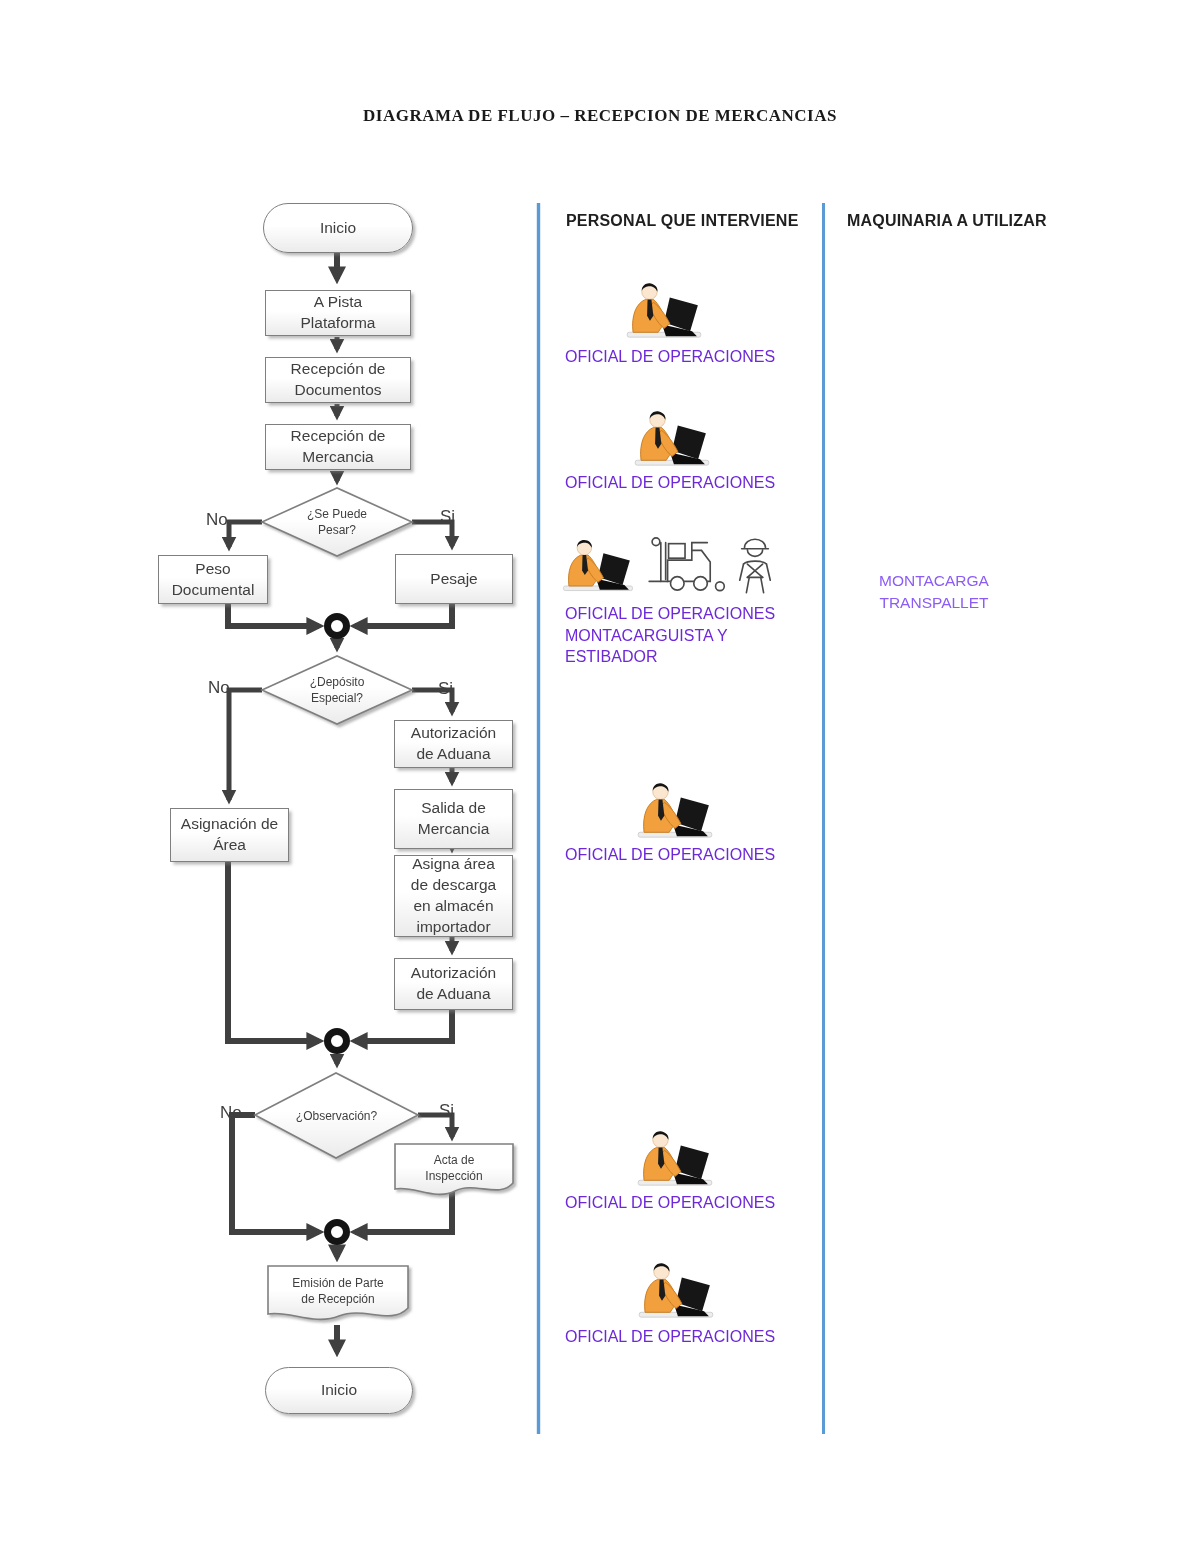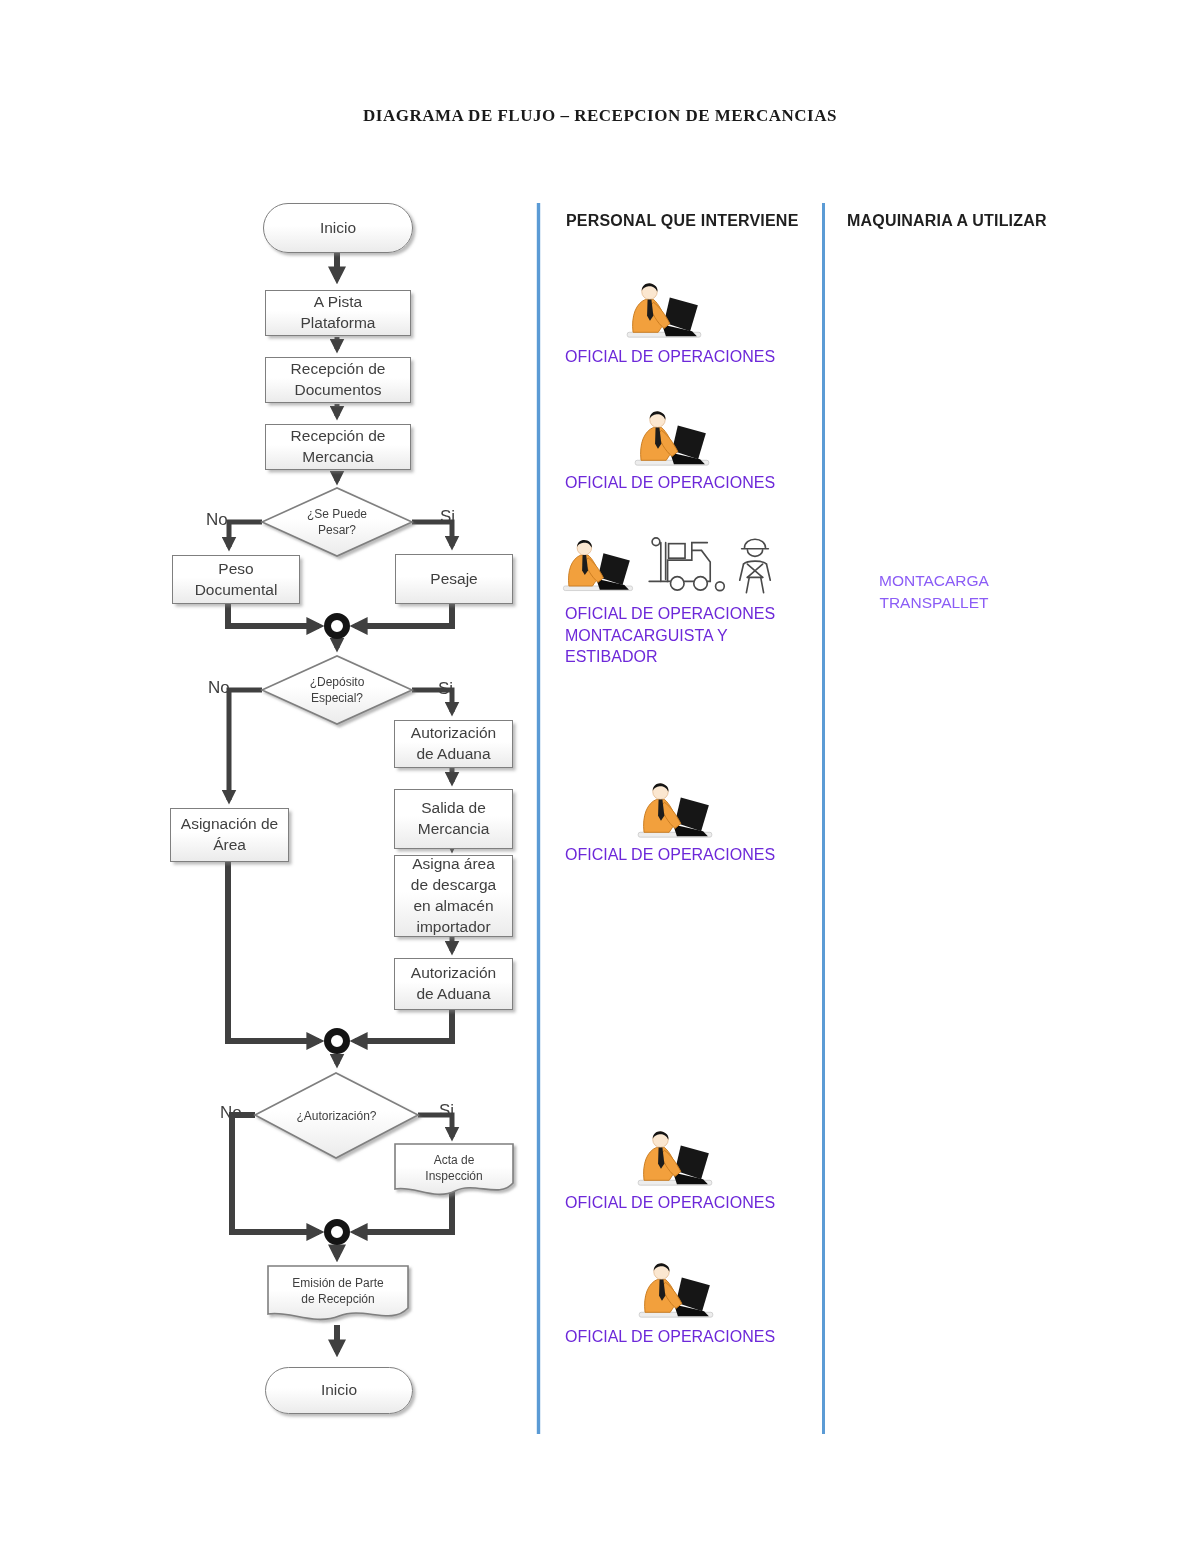--- a/index.html
+++ b/index.html
@@ -147,21 +147,21 @@
   <div class="node" style="left:265px;top:357px;width:146px;height:46px;">Recepción de
 Documentos</div>
   <div class="node" style="left:265px;top:424px;width:146px;height:46px;">Recepción de
 Mercancia</div>
 
   <div class="freetext" style="left:262px;top:499px;width:150px;height:46px;">¿Se Puede
 Pesar?</div>
   <div class="branch" style="left:206px;top:510px;">No</div>
   <div class="branch" style="left:440px;top:507px;">Si</div>
 
-  <div class="node" style="left:172px;top:555px;width:128px;height:49px;">Peso
+  <div class="node" style="left:158px;top:555px;width:110px;height:49px;">Peso
 Documental</div>
   <div class="node" style="left:395px;top:554px;width:118px;height:50px;">Pesaje</div>
 
   <div class="freetext" style="left:262px;top:667px;width:150px;height:46px;">¿Depósito
 Especial?</div>
   <div class="branch" style="left:208px;top:678px;">No</div>
   <div class="branch" style="left:438px;top:679px;">Si</div>
 
   <div class="node" style="left:394px;top:720px;width:119px;height:48px;">Autorización
 de Aduana</div>
@@ -169,21 +169,21 @@
 Mercancia</div>
   <div class="node" style="left:170px;top:808px;width:119px;height:54px;">Asignación de
 Área</div>
   <div class="node" style="left:394px;top:855px;width:119px;height:82px;">Asigna área
 de descarga
 en almacén
 importador</div>
   <div class="node" style="left:394px;top:958px;width:119px;height:52px;">Autorización
 de Aduana</div>
 
-  <div class="freetext" style="left:255px;top:1104px;width:163px;height:24px;">¿Autorización?</div>
+  <div class="freetext" style="left:255px;top:1104px;width:163px;height:24px;">¿Observación?</div>
   <div class="branch" style="left:220px;top:1103px;">No</div>
   <div class="branch" style="left:439px;top:1101px;">Si</div>
 
   <div class="freetext" style="left:395px;top:1147px;width:118px;height:42px;">Acta de
 Inspección</div>
   <div class="freetext" style="left:268px;top:1270px;width:140px;height:42px;">Emisión de Parte
 de Recepción</div>
 
   <div class="node oval" style="left:265px;top:1367px;width:148px;height:47px;">Inicio</div>
 

